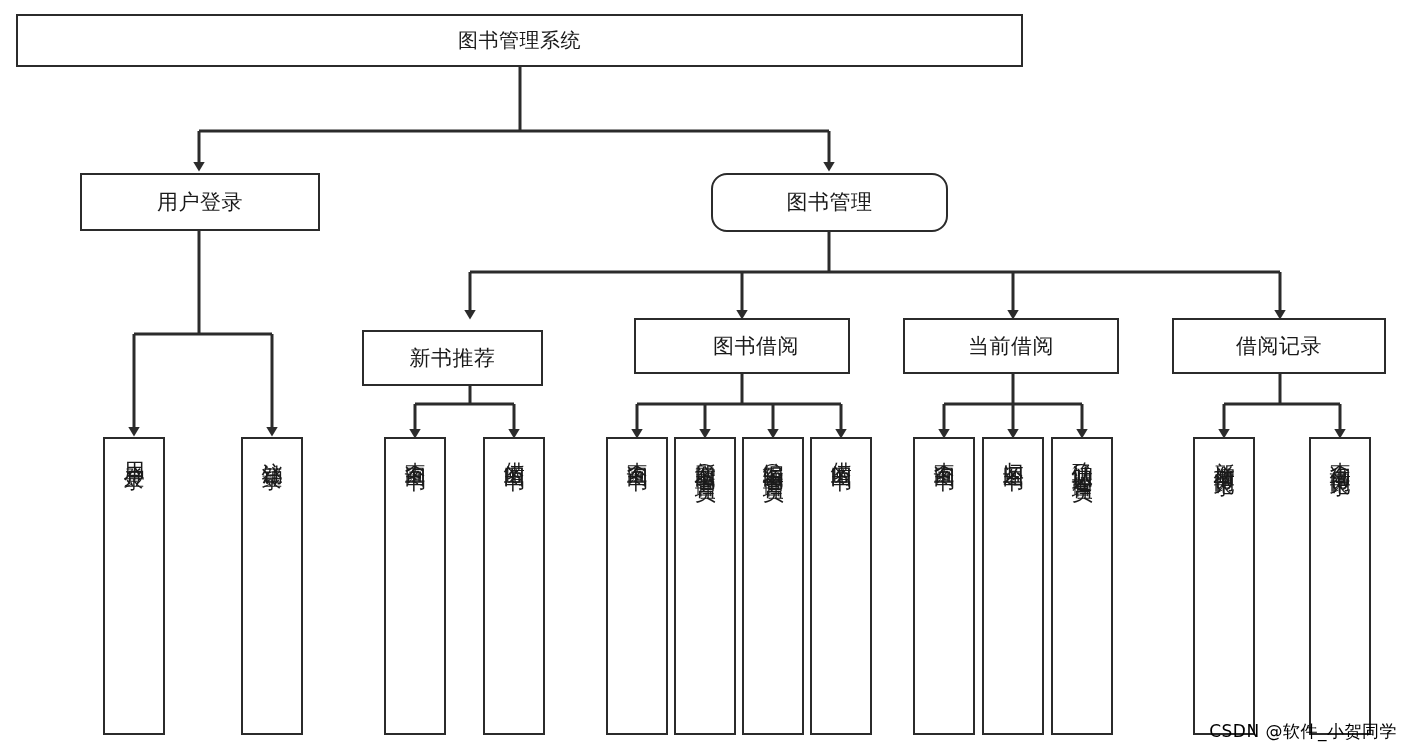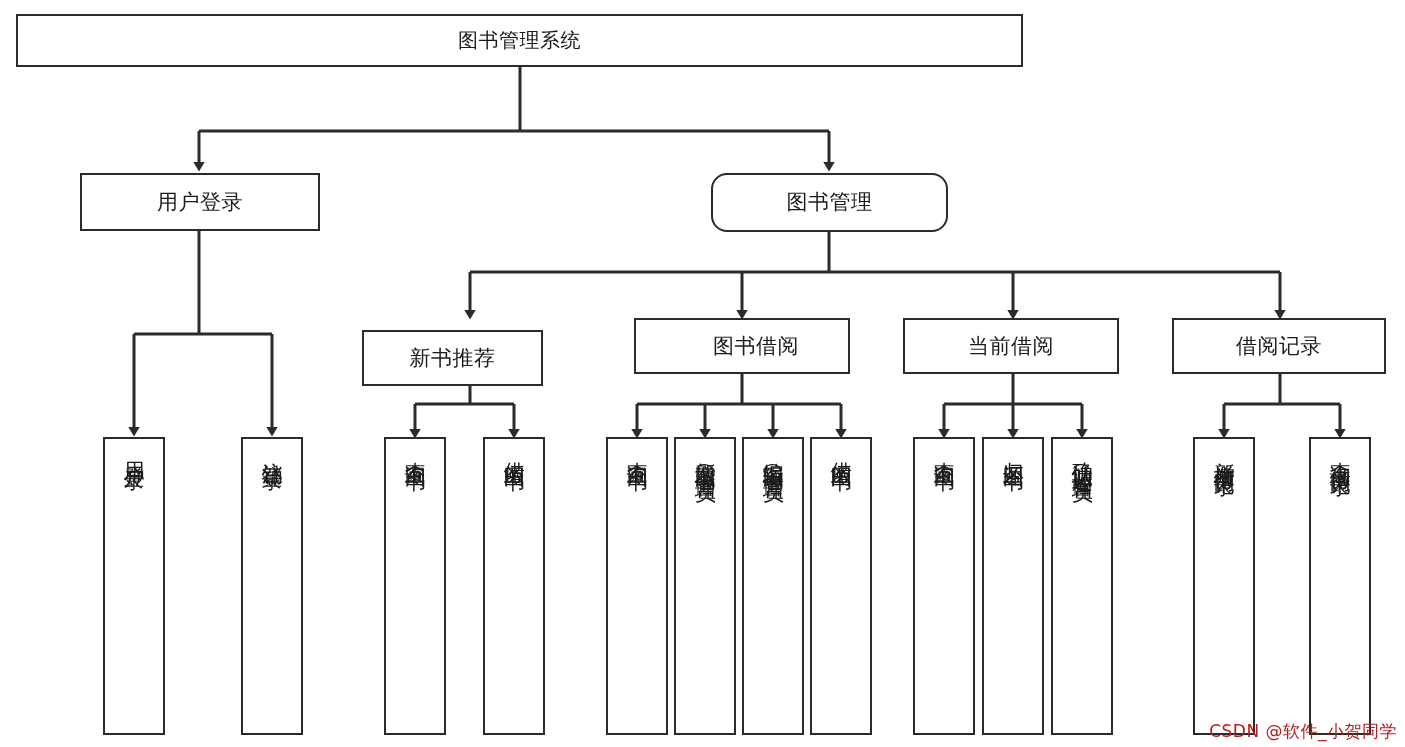--- a/index.html
+++ b/index.html
@@ -62,21 +62,21 @@
     font-size: 21px;
     line-height: 1.25;
     letter-spacing: 3px;
     white-space: nowrap;
   }
   .watermark {
     position: absolute;
     right: 8px;
     bottom: 4px;
     font-size: 17px;
-    color: #b91c1c;
+    color: #000000;
     letter-spacing: 0.5px;
     z-index: 3;
     white-space: nowrap;
   }
 </style>
 </head>
 <body>
 
 <div id="stage">
 

